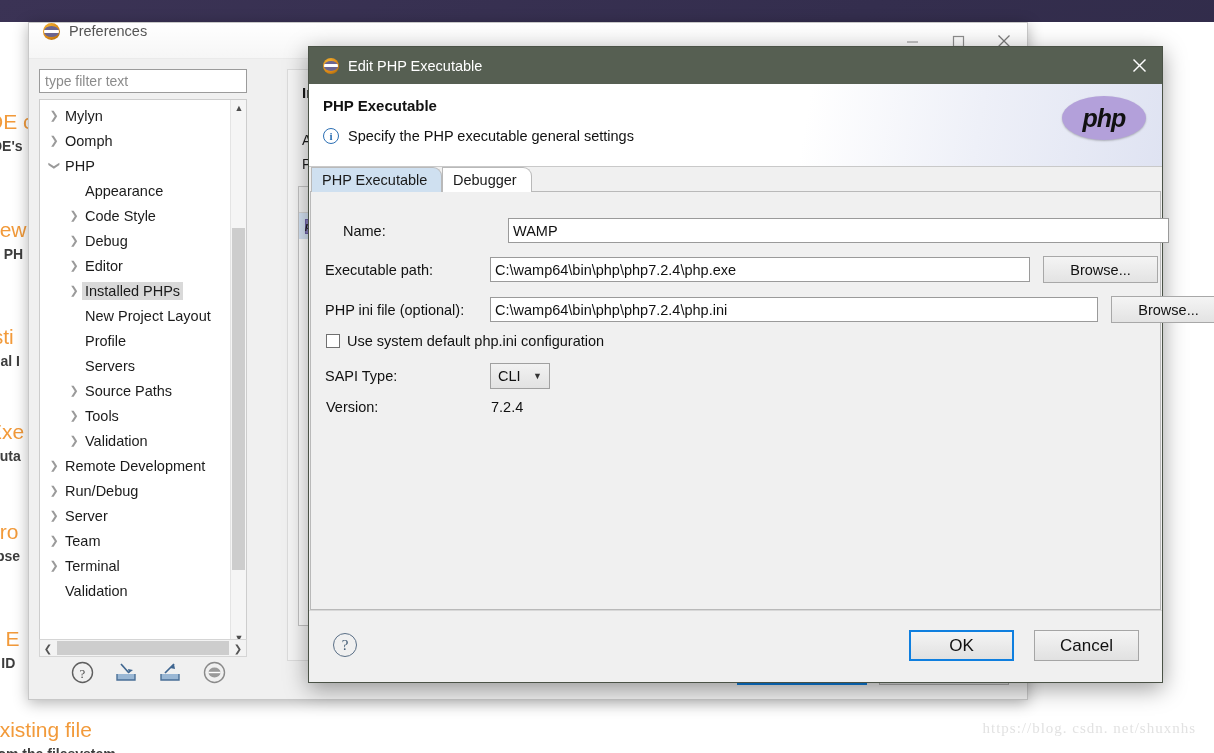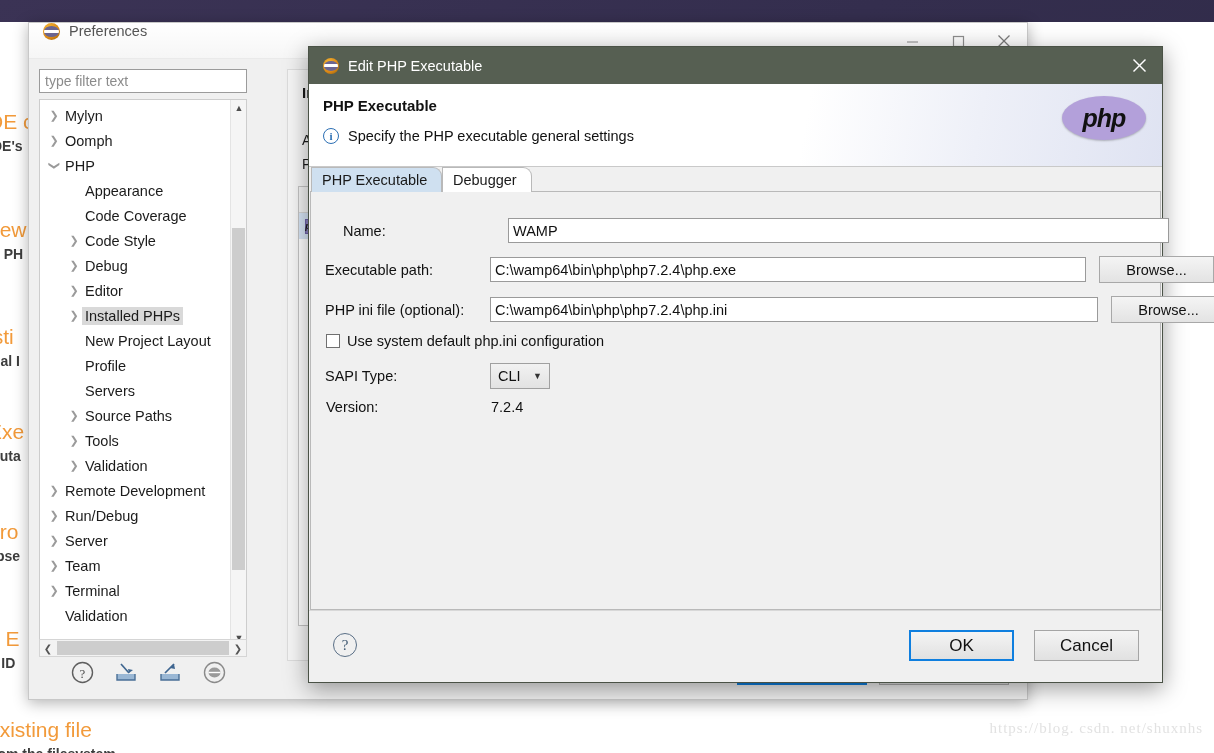--- a/index.html
+++ b/index.html
@@ -41,21 +41,21 @@
   }
   .wp-sub {
     position: absolute;
     color: #3d3d3d;
     font-size: 14px;
     font-weight: bold;
     white-space: nowrap;
   }
   #watermark {
     position: absolute;
-    right: 11px; bottom: 16px;
+    right: 18px; bottom: 16px;
     color: #e2e2e2;
     font-size: 15px;
     font-family: "Liberation Serif", serif;
     letter-spacing: 1px;
     white-space: nowrap;
   }
 
   
   #prefs {
     position: absolute;
@@ -482,24 +482,20 @@
         </div>
         <div class="tree-item lvl1">
           <span class="tw" style="transform: rotate(90deg);">❯</span>
           <span class="lbl">PHP</span>
         </div>
         <div class="tree-item lvl2">
           <span class="tw"></span>
           <span class="lbl">Appearance</span>
         </div>
         <div class="tree-item lvl2">
-          <span class="tw"></span>
-          <span class="lbl">Code Coverage</span>
-        </div>
-        <div class="tree-item lvl2">
           <span class="tw">❯</span>
           <span class="lbl">Code Style</span>
         </div>
         <div class="tree-item lvl2">
           <span class="tw">❯</span>
           <span class="lbl">Debug</span>
         </div>
         <div class="tree-item lvl2">
           <span class="tw">❯</span>
           <span class="lbl">Editor</span>
@@ -649,21 +645,21 @@
 
     <div id="tab-panel">
 
       <div class="frow" style="left:32px; top:26px;">
         <span class="flabel" style="width:165px;">Name:</span>
         <span class="finput" style="width:661px;">WAMP</span>
       </div>
 
       <div class="frow" style="left:14px; top:64px;">
         <span class="flabel" style="width:165px;">Executable path:</span>
-        <span class="finput" style="width:596px;">C:\wamp64\bin\php\php7.2.4\php.exe</span>
+        <span class="finput" style="width:540px;">C:\wamp64\bin\php\php7.2.4\php.exe</span>
         <span class="browse-btn" style="margin-left:13px;">Browse...</span>
       </div>
 
       <div class="frow" style="left:14px; top:104px;">
         <span class="flabel" style="width:165px;">PHP ini file (optional):</span>
         <span class="finput" style="width:608px;">C:\wamp64\bin\php\php7.2.4\php.ini</span>
         <span class="browse-btn" style="margin-left:13px;">Browse...</span>
       </div>
 
       <div class="frow" style="left:15px; top:141px;">

